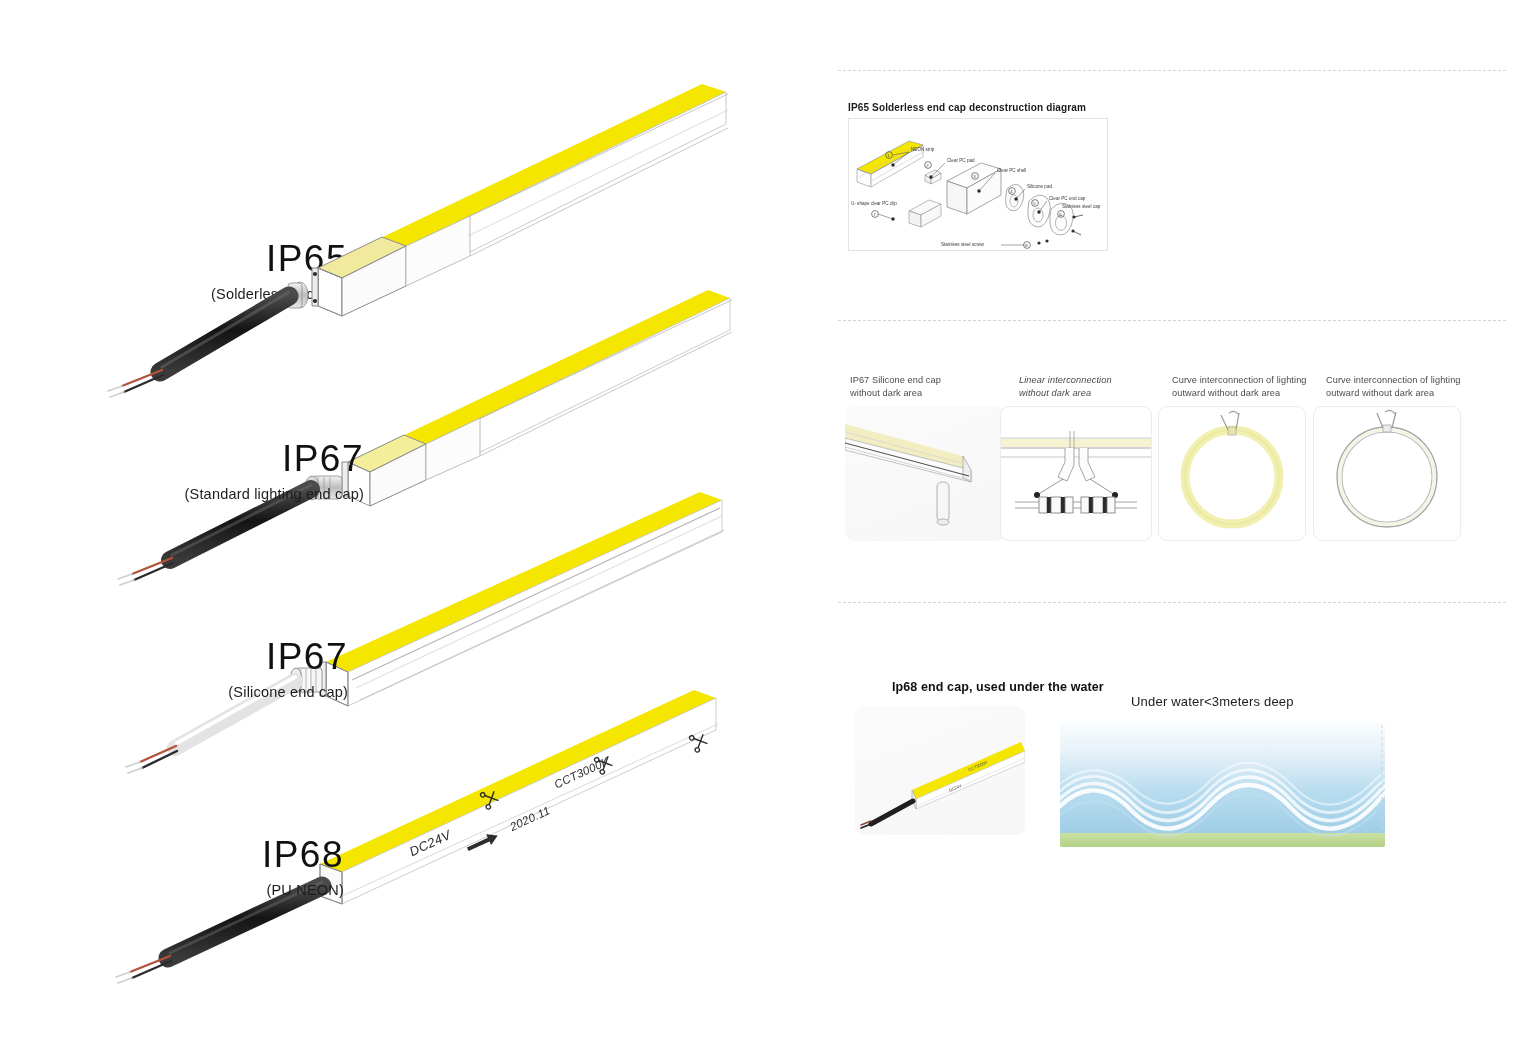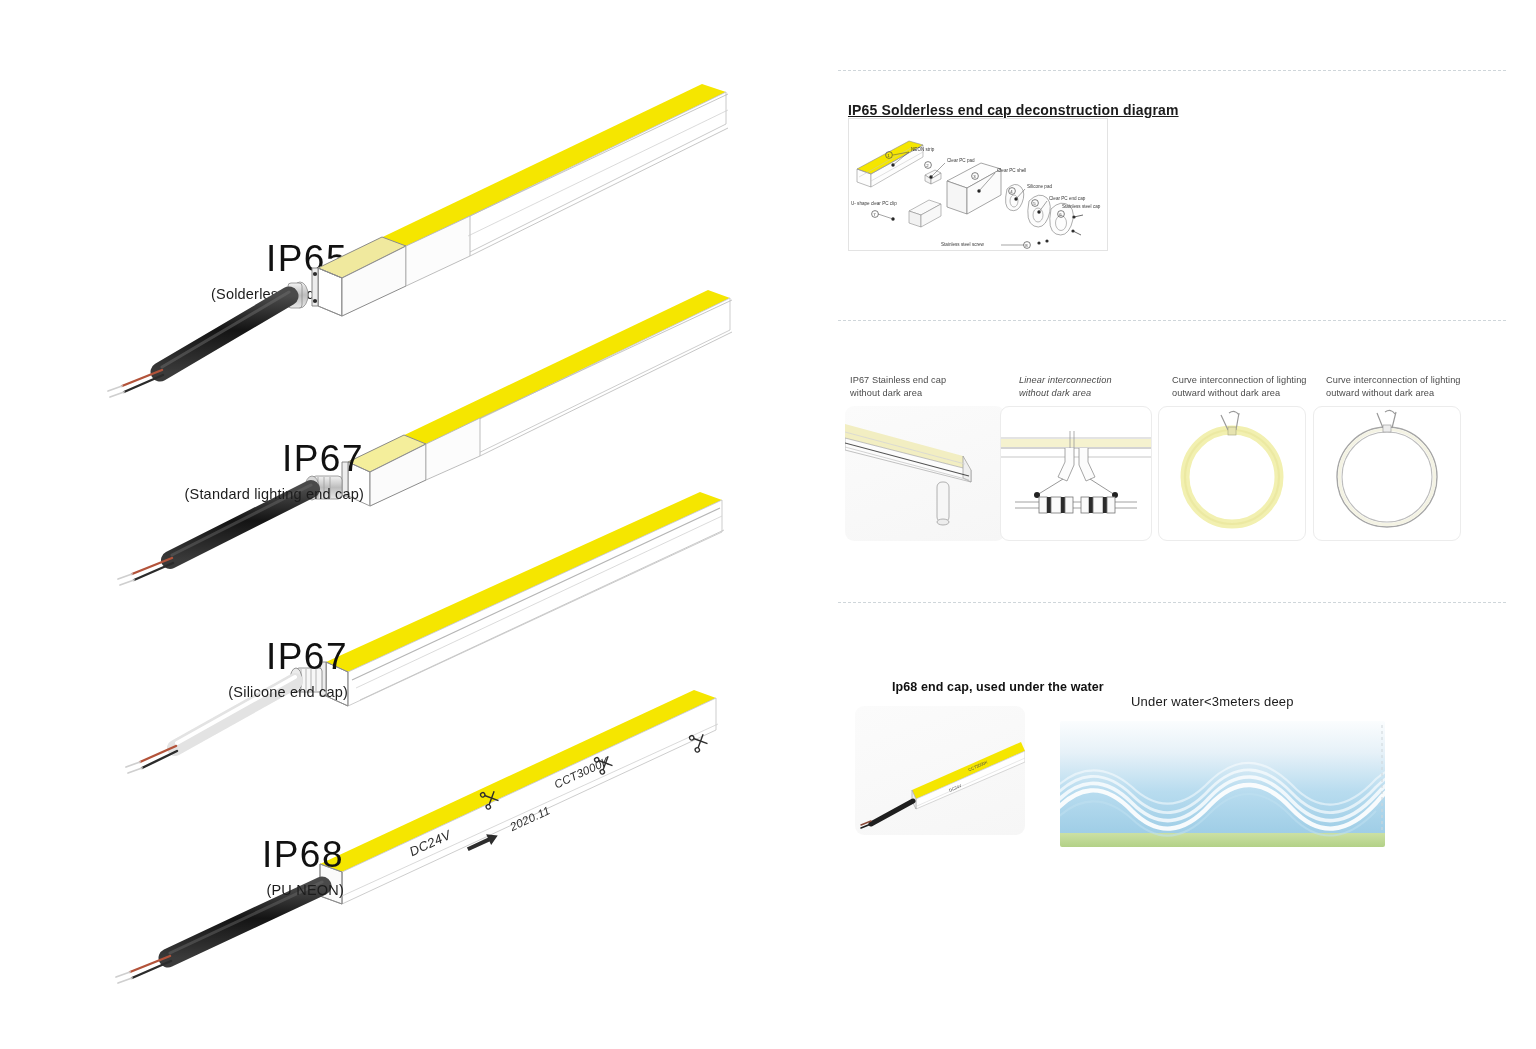--- a/index.html
+++ b/index.html
@@ -58,26 +58,25 @@
     left: 38px; right: 30px;
     height: 0;
     border-top: 1px dashed #cfd6da;
   }
   #divider-1 { top: 70px; }
   #divider-2 { top: 320px; }
   #divider-3 { top: 602px; }
 
   .section-title {
     position: absolute;
-    font-size: 14px;
+    font-size: 10px;
     font-weight: bold;
     color: #1b1b1b;
     letter-spacing: .15px;
     white-space: nowrap;
-    text-decoration: underline;
   }
 
   .panel-caption {
     position: absolute;
     font-size: 9.2px;
     color: #4a4a4a;
     line-height: 1.45;
     letter-spacing: .1px;
   }
 
@@ -393,21 +392,21 @@
       <text x="2" y="86" font-size="4.6" fill="#3a3a3a" font-family="'Liberation Sans',sans-serif">U- shape clear PC clip</text>
 
       <circle cx="178" cy="126" r="3.4" fill="none" stroke="#4a4a4a" stroke-width="0.7"></circle>
       <text x="176.2" y="128.4" font-size="4.3" fill="#3a3a3a" font-family="'Liberation Sans',sans-serif">8</text>
       <line x1="175" y1="126" x2="152" y2="126" stroke="#4a4a4a" stroke-width="0.5"></line>
       <text x="92" y="127" font-size="4.6" fill="#3a3a3a" font-family="'Liberation Sans',sans-serif">Stainless steel screw</text>
     </svg>
   </div>
 
   <div class="panel-caption" style="left:50px; top:374px; width:160px;">
-    <div>IP67 Stainless end cap</div>
+    <div>IP67 Silicone end cap</div>
     <div>without dark area</div>
   </div>
   <div class="panel-caption" style="left:219px; top:374px; width:160px;font-style:italic;">
     <div>Linear interconnection</div>
     <div>without dark area</div>
   </div>
   <div class="panel-caption" style="left:372px; top:374px; width:160px;">
     <div>Curve interconnection of lighting</div>
     <div>outward without dark area</div>
   </div>

